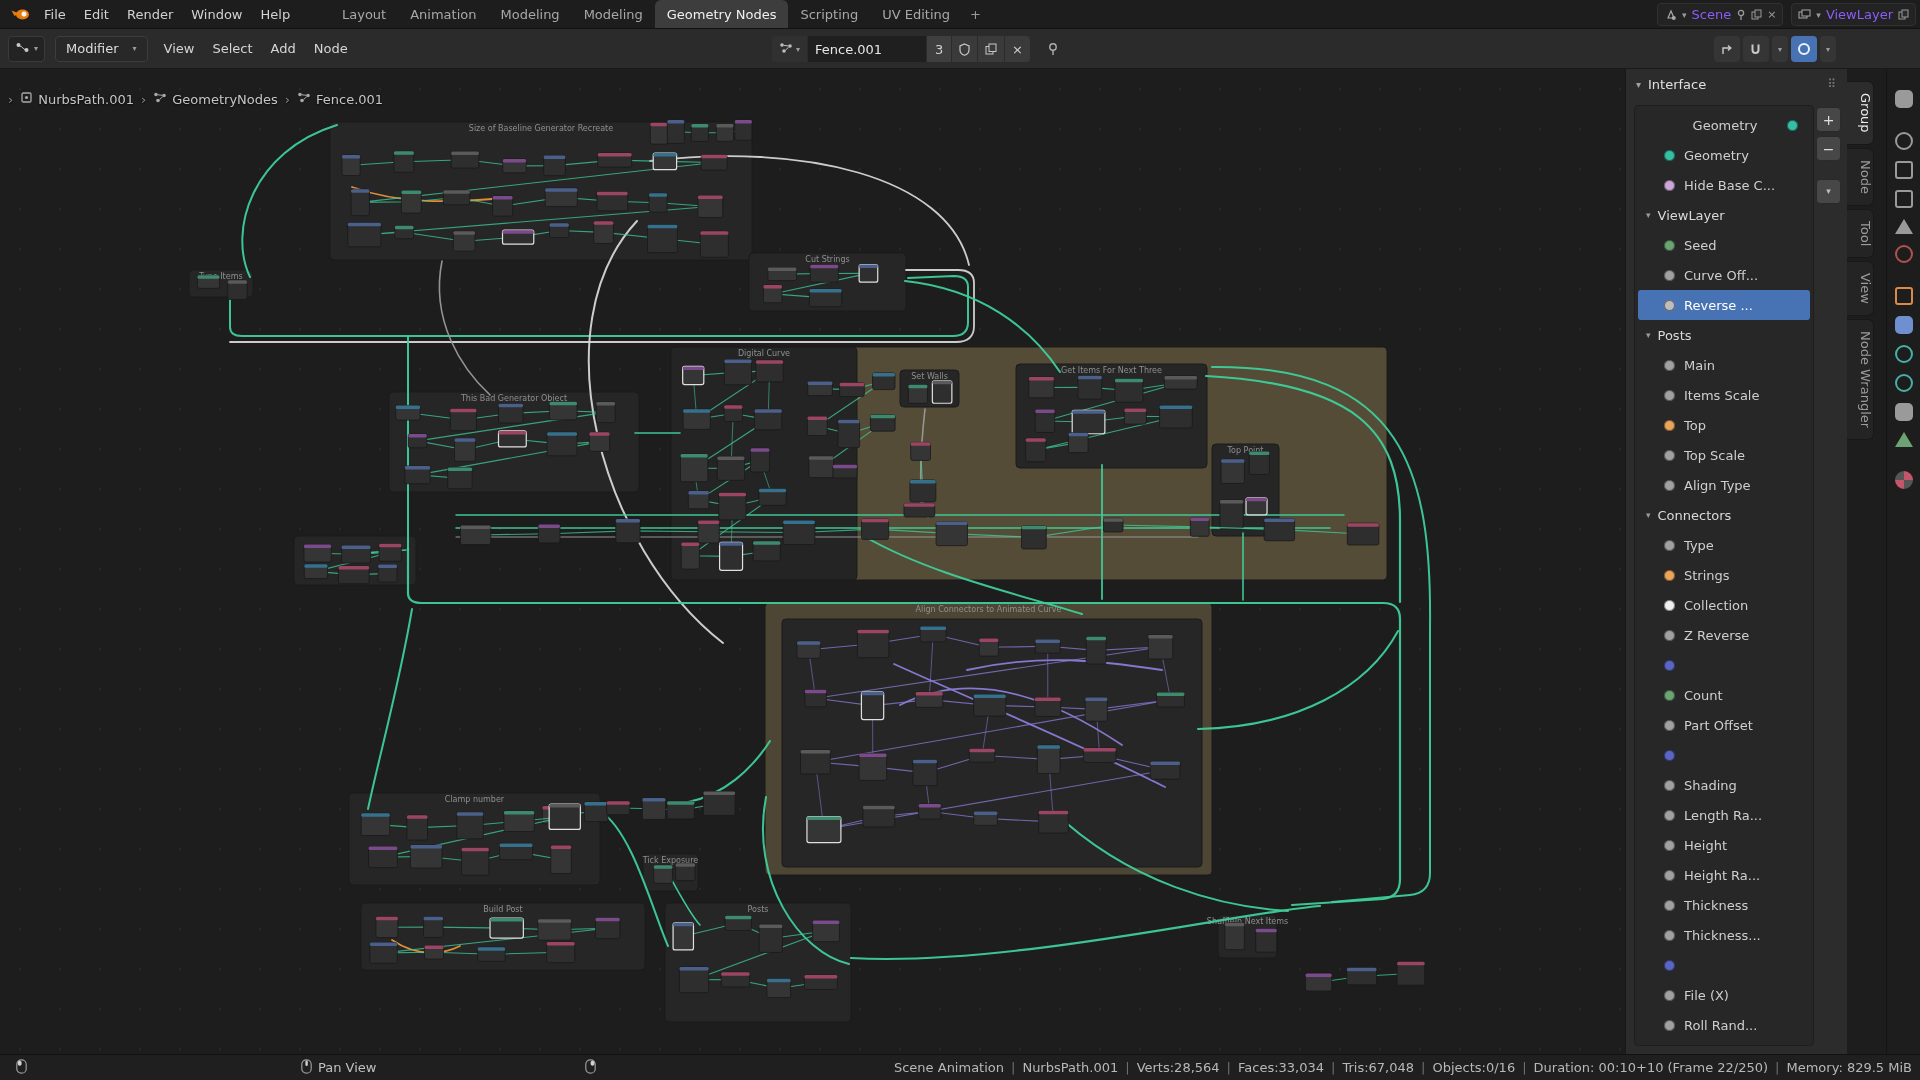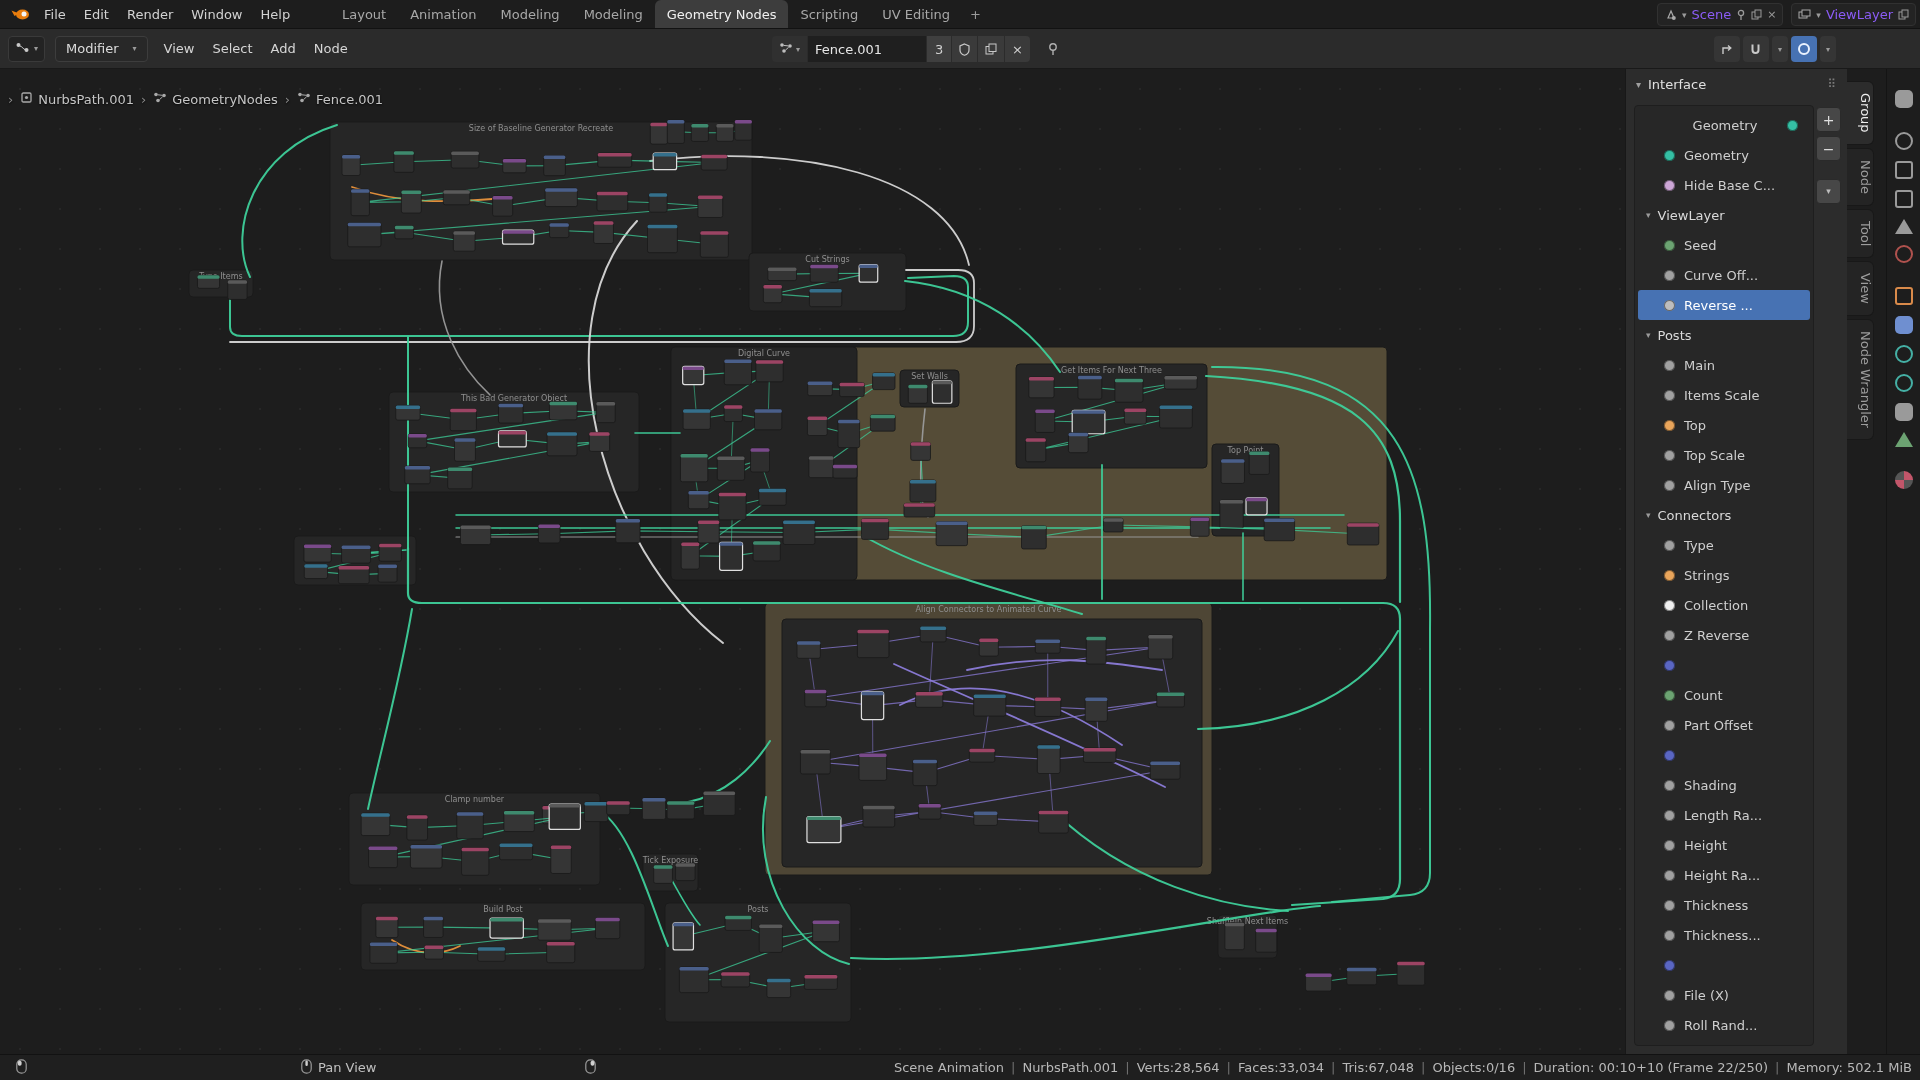--- a/index.html
+++ b/index.html
@@ -907,17 +907,17 @@
         <span>Verts:28,564</span>
         <span class="sep">|</span>
         <span>Faces:33,034</span>
         <span class="sep">|</span>
         <span>Tris:67,048</span>
         <span class="sep">|</span>
         <span>Objects:0/16</span>
         <span class="sep">|</span>
         <span>Duration: 00:10+10 (Frame 22/250)</span>
         <span class="sep">|</span>
-        <span>Memory: 502.1 MiB</span>
+        <span>Memory: 829.5 MiB</span>
       </div>
   </footer>
 
 </div>
 
 </body></html>

